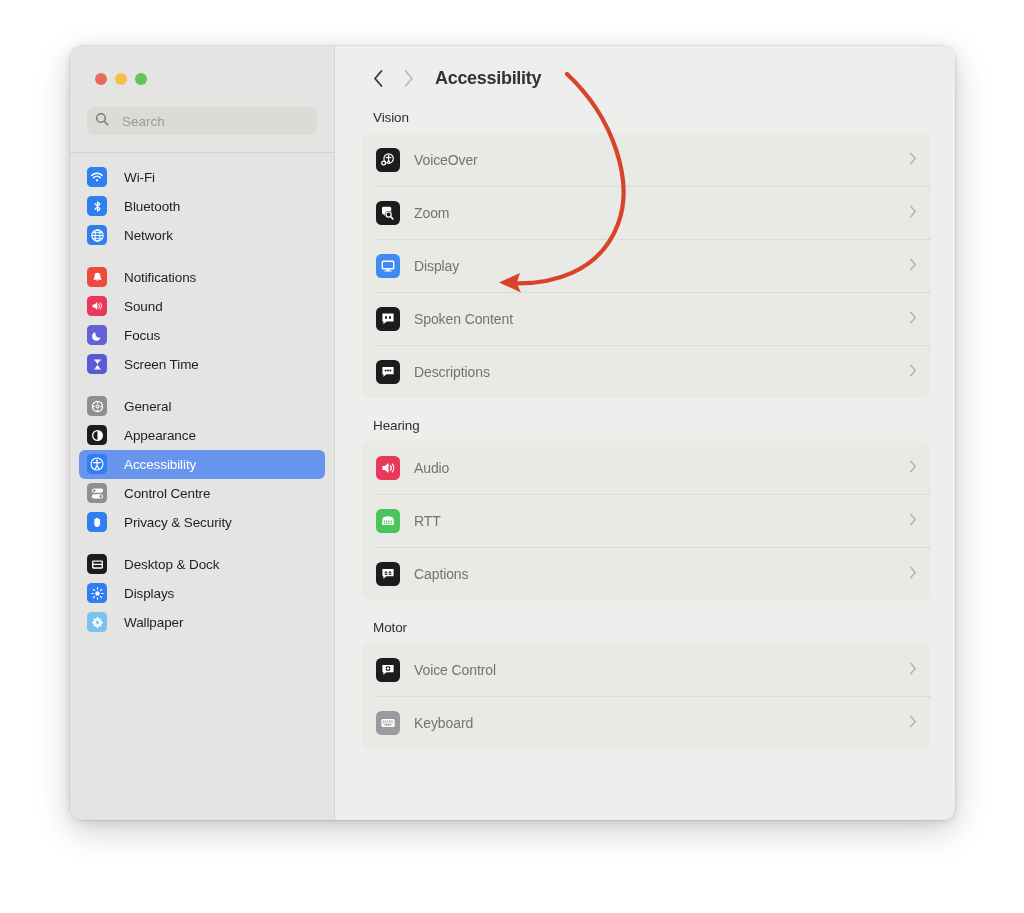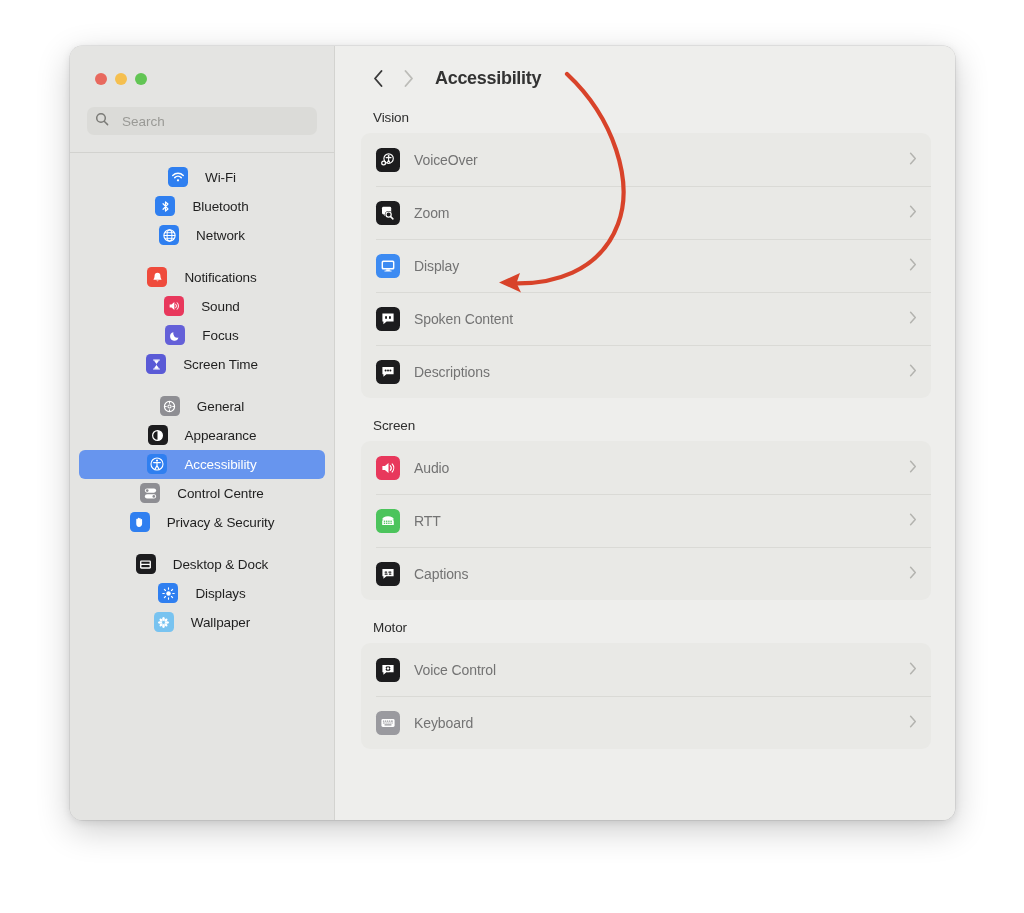--- a/index.html
+++ b/index.html
@@ -88,21 +88,20 @@
   .side-group:last-child { margin-bottom: 0; }
 
   .side-item {
     display: flex;
     align-items: center;
     gap: 17px;
     height: 29px;
     padding: 0 8px;
     border-radius: 6px;
     cursor: default;
-    justify-content: center;
   }
   .side-item.selected { background: #6795ee; }
   .side-label {
     font-size: 13.5px;
     color: #1f1f1f;
     letter-spacing: -0.1px;
     white-space: nowrap;
   }
   .side-item.selected .side-label { color: #ffffff; }
 
@@ -523,21 +522,21 @@
               <svg width="8" height="13" viewBox="0 0 8 13">
                   <path d="M1.6 1.3 6.3 6.5 1.6 11.7" fill="none" stroke="currentColor" stroke-width="1.5" stroke-linecap="round" stroke-linejoin="round"></path>
                 </svg>
             </span>
           </div>
 
         </div>
       </div>
 
       <div class="section">
-        <div class="group-title">Screen</div>
+        <div class="group-title">Hearing</div>
         <div class="card">
 
           <div class="row">
             <span class="row-icon" style="background:#e8385c">
               <svg width="18" height="18" viewBox="0 0 18 18">
                 <path d="M3.4 7h2.5L9.5 4v10L5.9 11H3.4z" fill="#fff"></path>
                 <path d="M11.3 6.6a3.6 3.6 0 0 1 0 4.8" fill="none" stroke="#fff" stroke-width="1.15" stroke-linecap="round"></path>
                 <path d="M13.2 5a6 6 0 0 1 0 8" fill="none" stroke="#fff" stroke-width="1.15" stroke-linecap="round"></path>
               </svg>
             </span>

